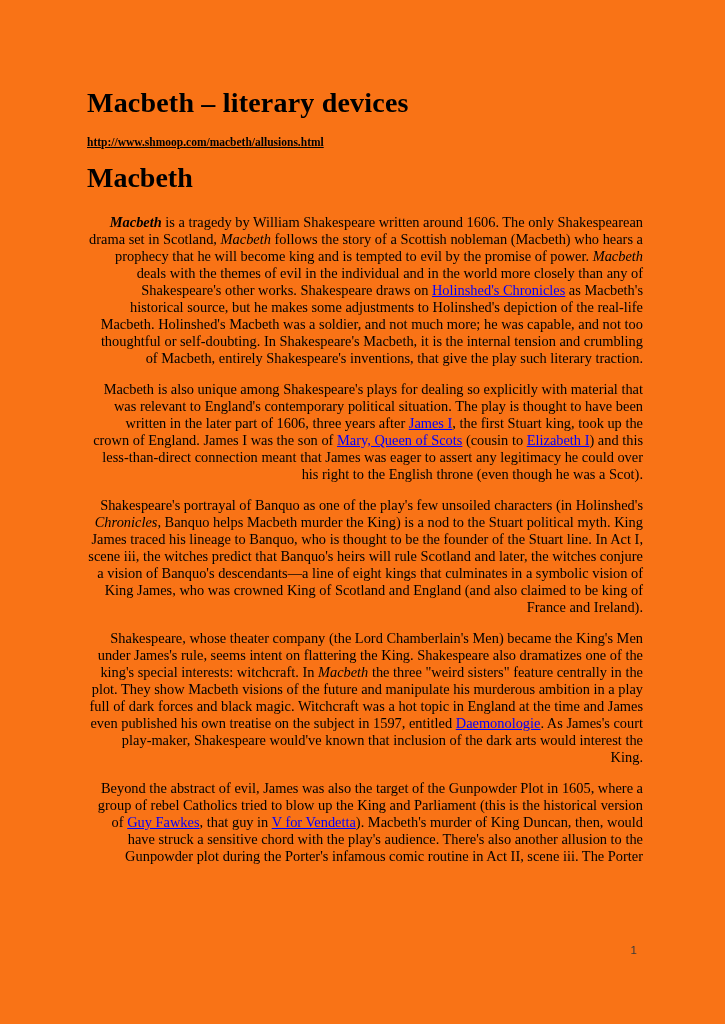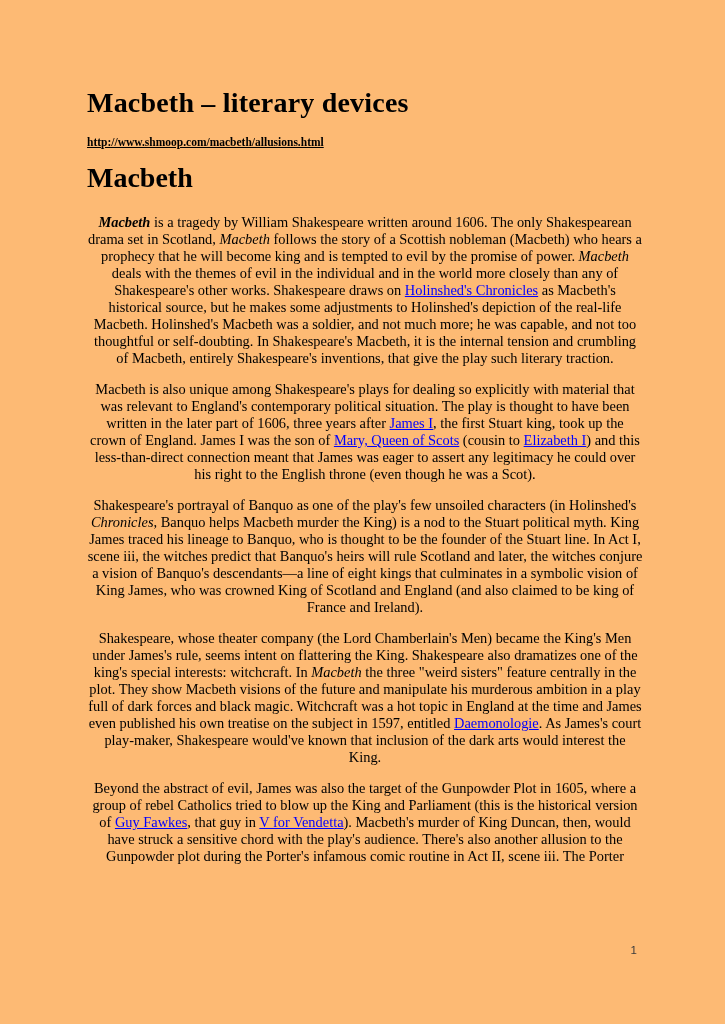--- a/index.html
+++ b/index.html
@@ -13,21 +13,21 @@
     position: relative;
     overflow: hidden;
     font-family: "Liberation Serif", serif;
     color: #000000;
   }
   .page {
     position: absolute;
     inset: 0;
     box-sizing: border-box;
     padding: 86px 88px 0 87px;
-    background: #fdba74;
+    background: #f97316;
   }
   .doc-title {
     font-size: 28px;
     line-height: 33px;
     font-weight: bold;
     margin: 0 0 16px 0;
     letter-spacing: 0.2px;
   }
   .source-url {
     font-size: 11.5px;
@@ -50,21 +50,21 @@
     color: #1a1a1a;
   }
   .doc-body {
     margin-top: 20px;
     width: 556px;
   }
   .doc-body p {
     font-size: 14.4px;
     line-height: 17px;
     margin: 0 0 14px 0;
-    text-align: center;
+    text-align: right;
   }
   .i  { font-style: italic; }
   .bi { font-weight: bold; font-style: italic; }
   a.link {
     color: var(--c-link, #0000FF);
     text-decoration: underline;
     cursor: pointer;
   }
   .page-number {
     position: absolute;

